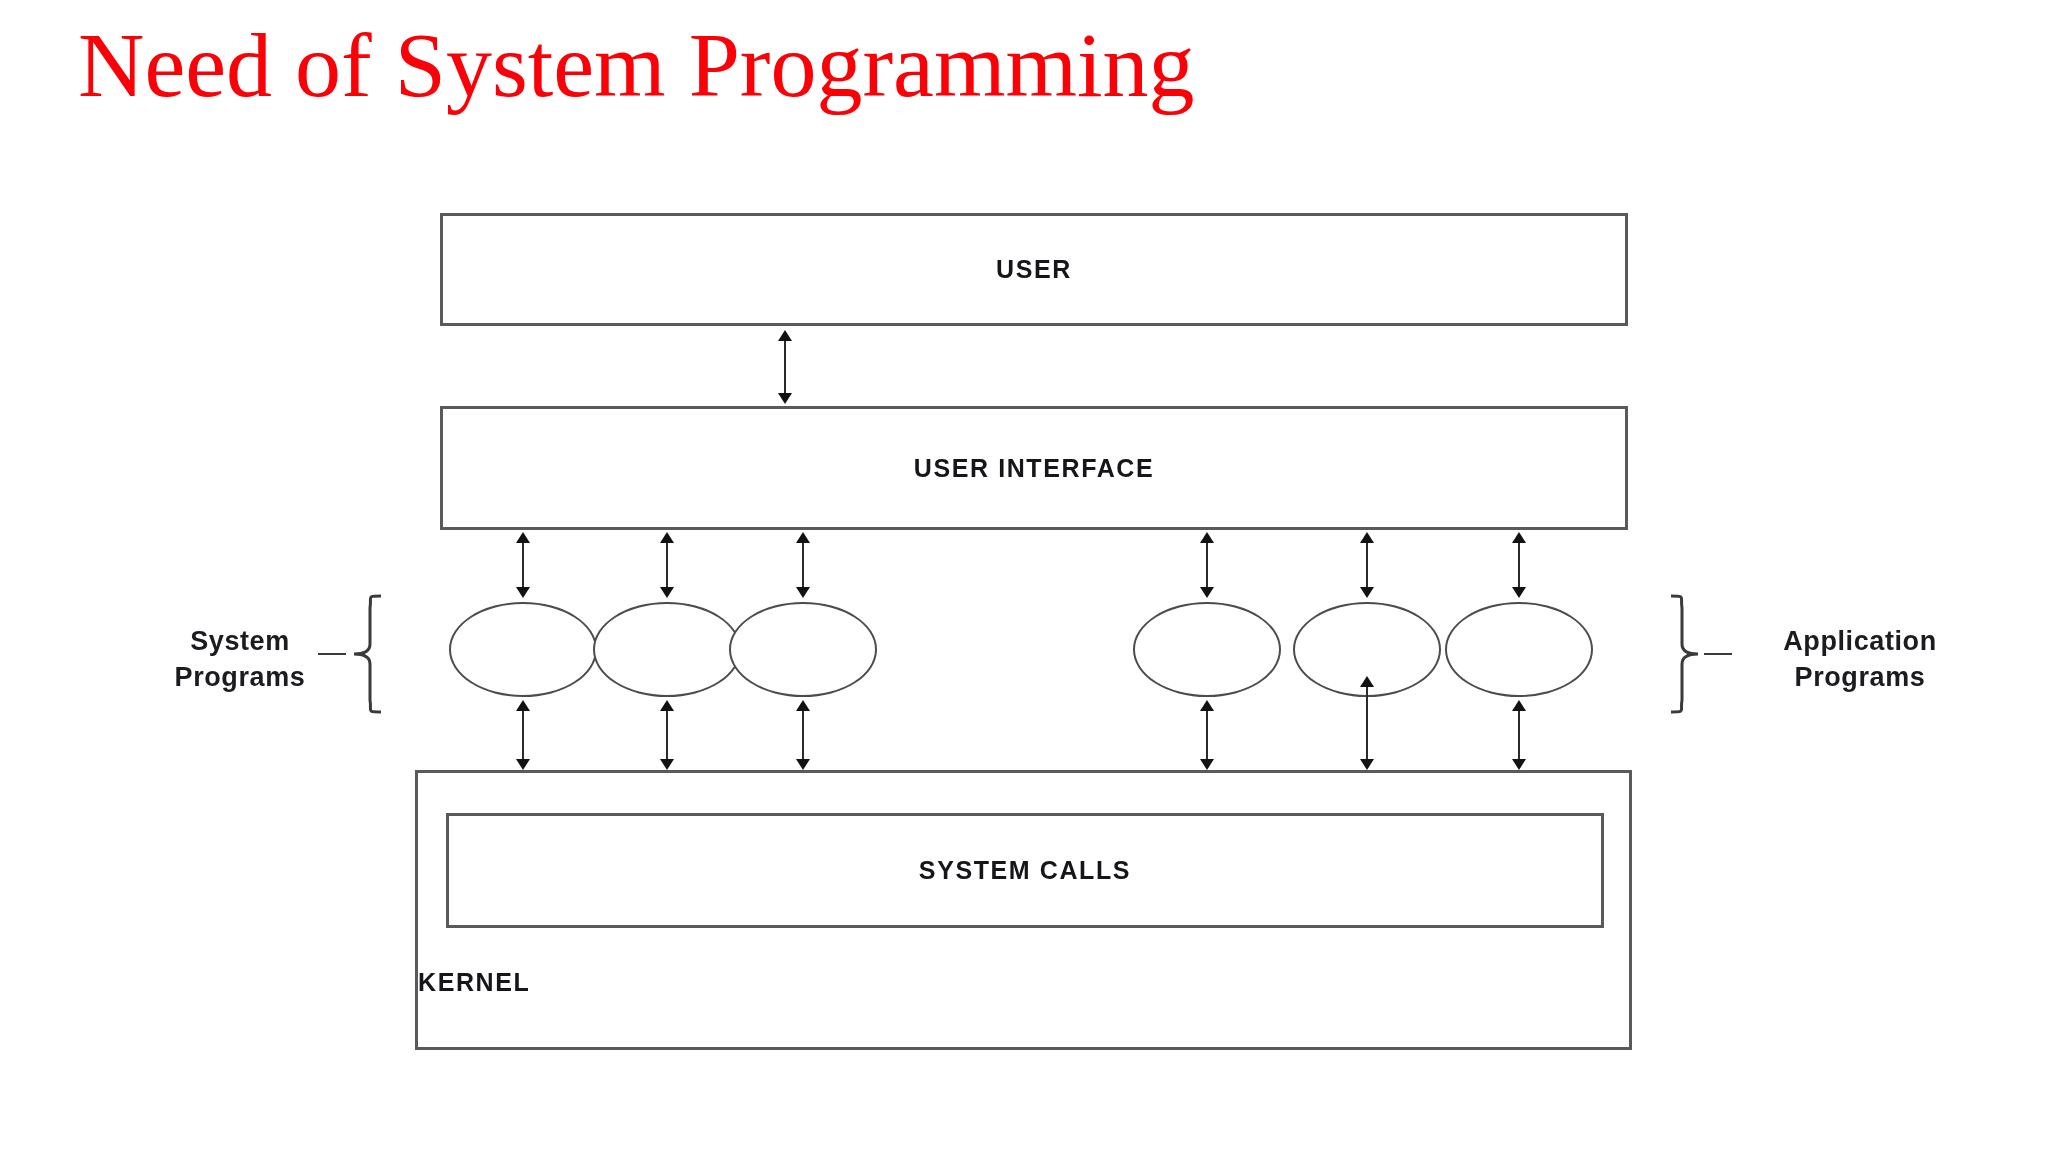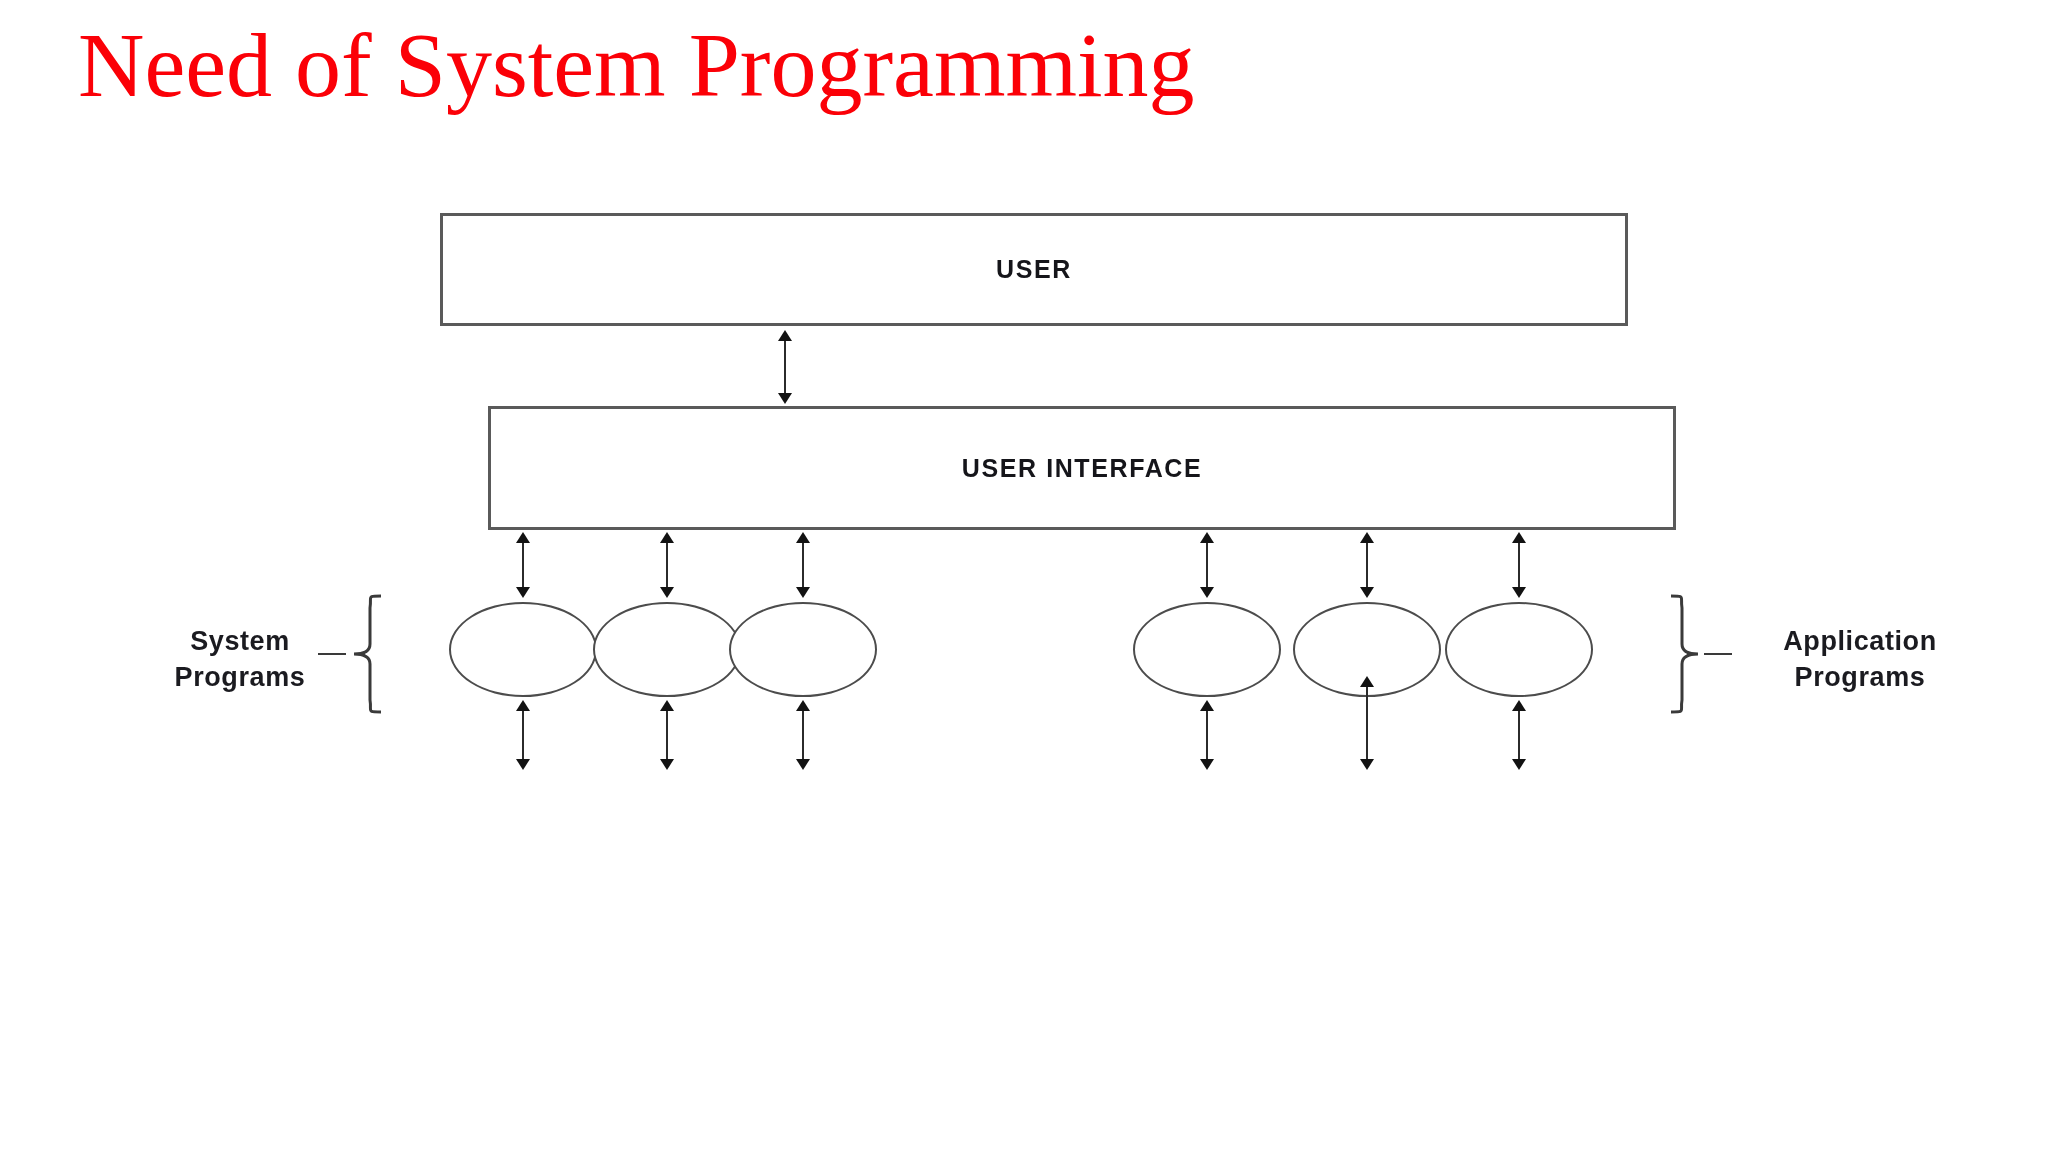--- a/index.html
+++ b/index.html
@@ -47,21 +47,21 @@
   .dbox-label {
     font-family: "Liberation Sans", sans-serif;
     font-weight: bold;
     font-size: 25px;
     letter-spacing: 1.6px;
     color: #15151a;
     text-align: right;
     white-space: nowrap;
   }
   #box-user      { left: 440px; top: 213px; width: 1188px; height: 113px; }
-  #box-ui        { left: 440px; top: 406px; width: 1188px; height: 124px; margin-left: 48px; }
+  #box-ui        { left: 440px; top: 406px; width: 1188px; height: 124px; }
   #box-kernel    { left: 415px; top: 770px; width: 1217px; height: 280px; border-width: 3px; display: block; }
   #kernel-label  { position: absolute; left: 0; right: 0; top: 195px; }
   #box-syscalls  { position: absolute; left: 28px; top: 40px; width: 1158px; height: 115px;
                    box-sizing: border-box; border: 3px solid #5a5a5a; background: #fff;
                    display: flex; align-items: center; justify-content: center; }
   .ellipse {
     position: absolute;
     box-sizing: border-box;
     border: 2px solid #4c4c4c;
     border-radius: 50%;
@@ -201,20 +201,28 @@
       <div class="arrow-line"></div>
       <div class="arrow-head up"></div>
       <div class="arrow-head down"></div>
     </div>
     <div class="arrow-wrap" style="left:1508px; top:700px; height:70px;">
       <div class="arrow-line"></div>
       <div class="arrow-head up"></div>
       <div class="arrow-head down"></div>
     </div>
 
+    <div class="dbox" id="box-kernel">
+      <div id="box-syscalls">
+        <span class="dbox-label">SYSTEM CALLS</span>
+      </div>
+      <div id="kernel-label">
+        <span class="dbox-label">KERNEL</span>
+      </div>
+    </div>
 
     <svg class="brace" id="brace-left" viewBox="0 0 36 120">
       <path d="M33 2 C18 2 24 2 22 14 L22 50 C22 58 14 60 6 60 C14 60 22 62 22 70 L22 106 C24 118 18 118 33 118" fill="none" stroke="#3a3a3a" stroke-width="3"></path>
     </svg>
     <div class="tick" id="tick-left"></div>
     <div class="side-label" id="label-system-programs">System
 Programs</div>
 
     <svg class="brace" id="brace-right" viewBox="0 0 36 120">
       <path d="M3 2 C18 2 12 2 14 14 L14 50 C14 58 22 60 30 60 C22 60 14 62 14 70 L14 106 C12 118 18 118 3 118" fill="none" stroke="#3a3a3a" stroke-width="3"></path>

